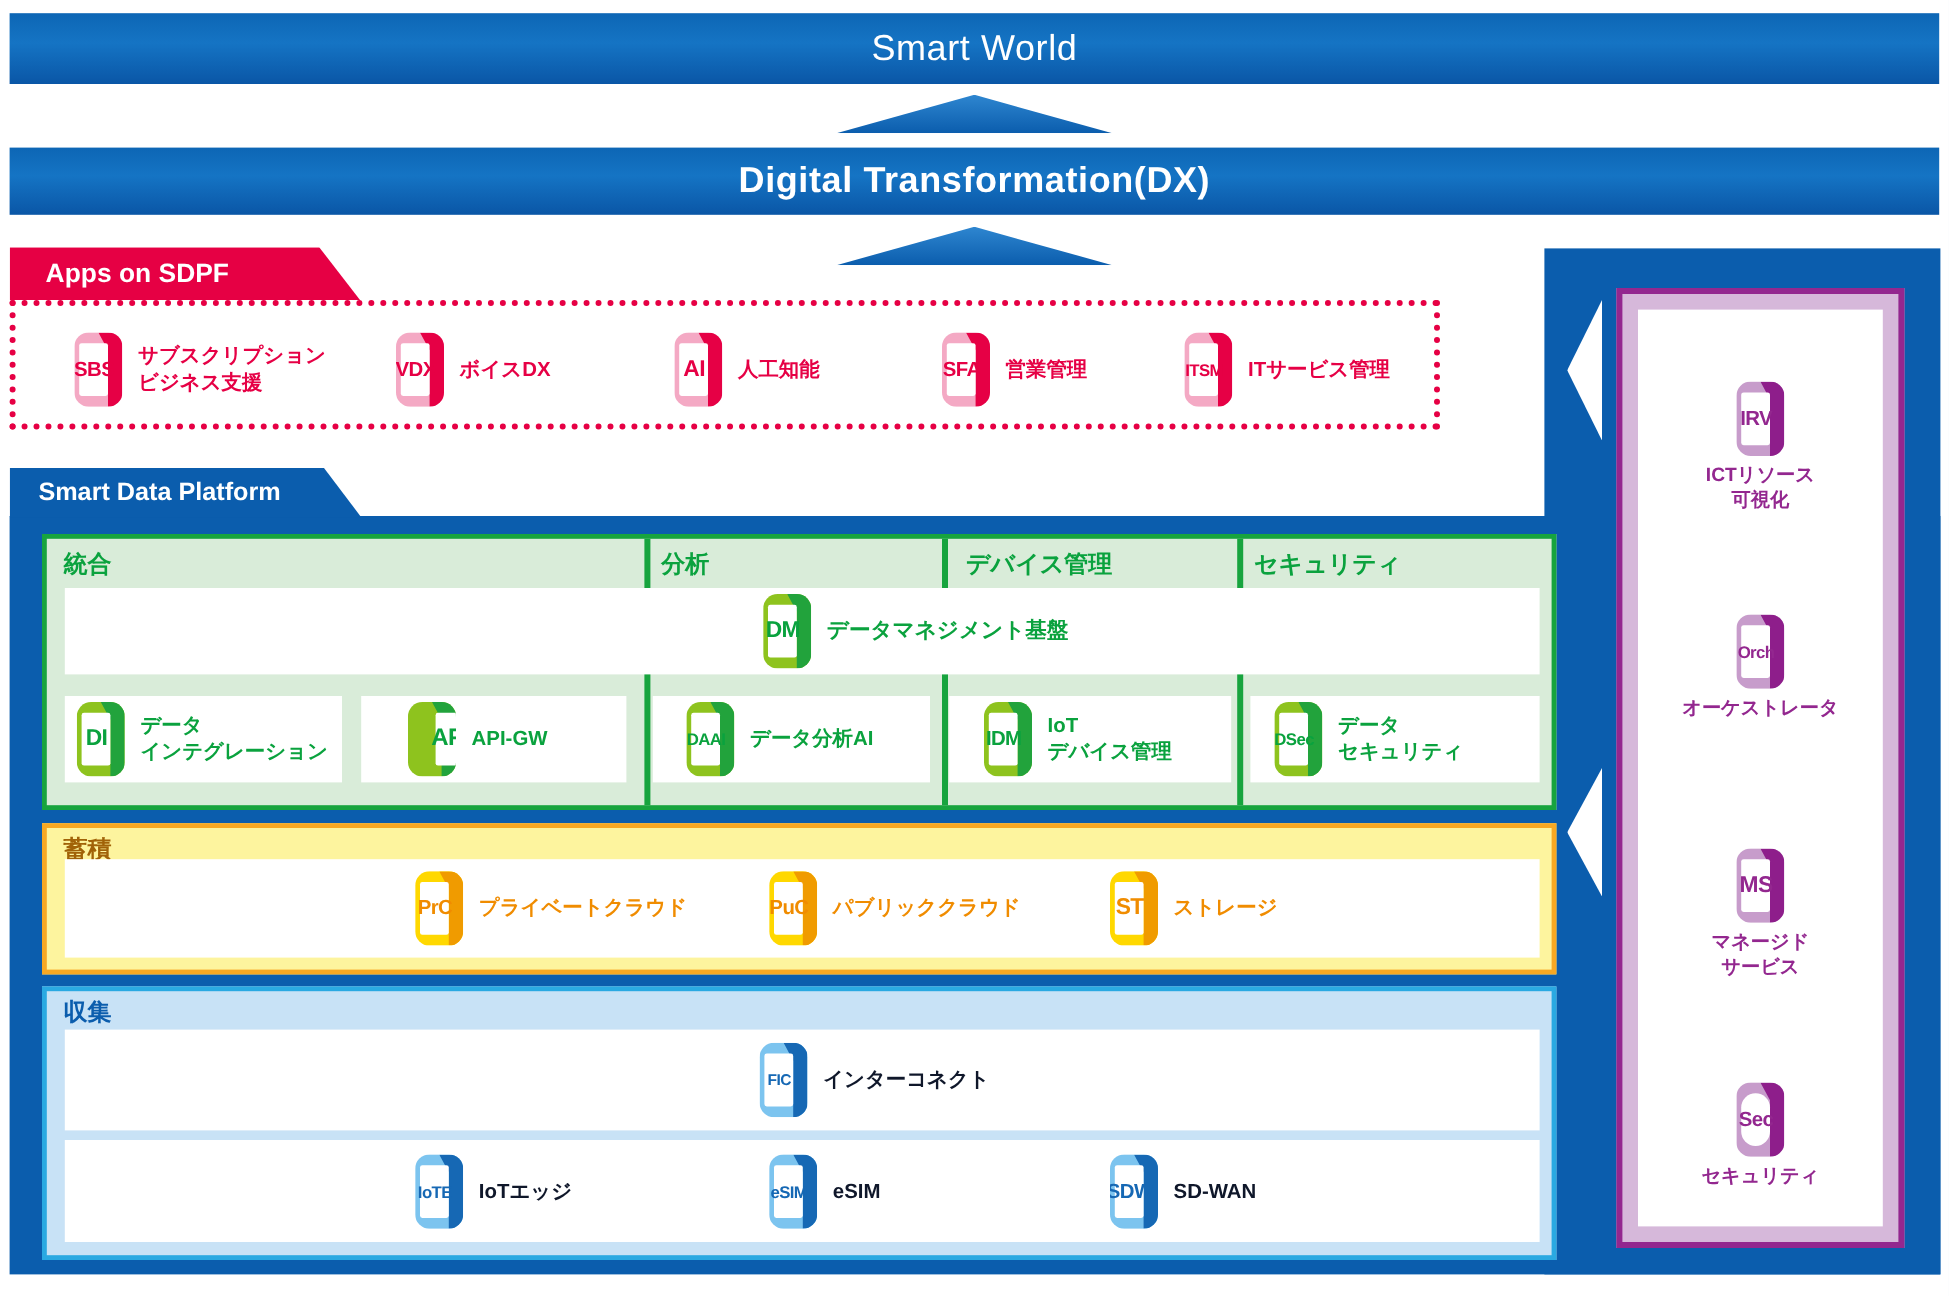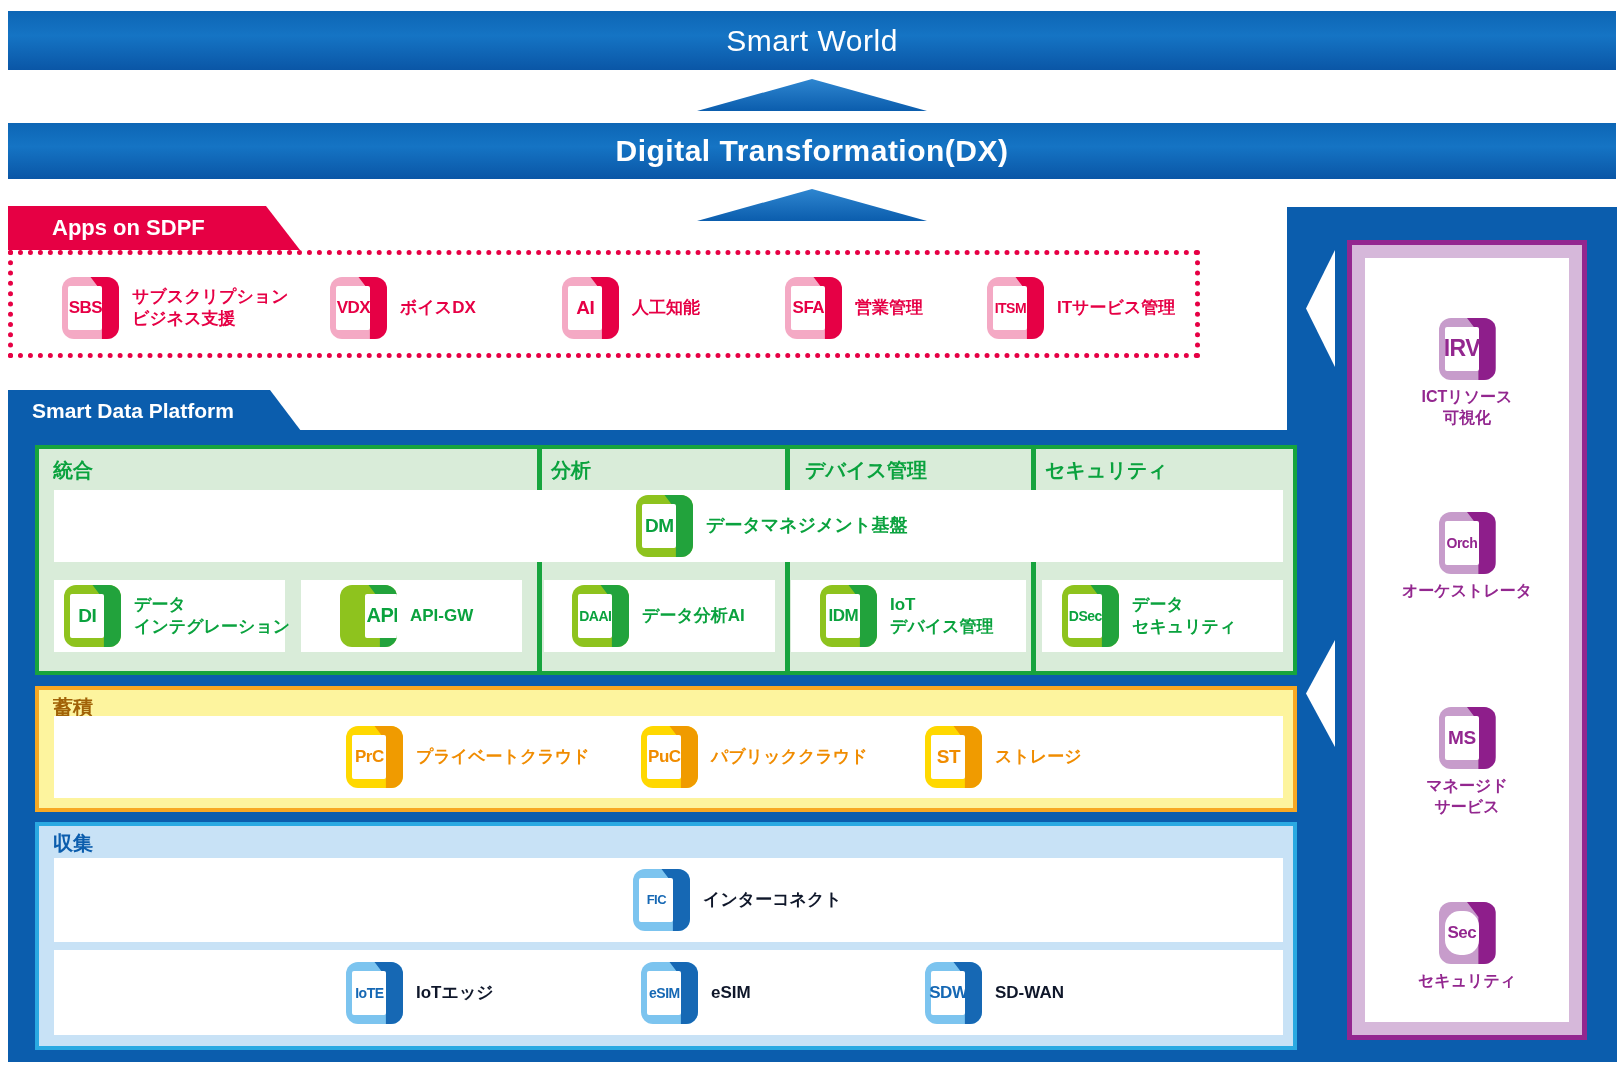--- a/index.html
+++ b/index.html
@@ -19,21 +19,21 @@
   .up-tri {
     position:absolute; clip-path:polygon(50% 0, 100% 100%, 0 100%);
     background:linear-gradient(180deg,#2e86d0,#0b5dad);
   }
 
   
   .tab {
     position:absolute; color:#fff; font-weight:700;
     display:flex; align-items:center;
   }
-  .tab-apps { background:#e60044; clip-path:polygon(0 0, 258px 0, 292px 100%, 0 100%); font-size:22px; padding-left:44px; }
+  .tab-apps { background:#e60044; clip-path:polygon(0 0, 258px 0, 292px 100%, 0 100%); font-size:22px; padding-left:30px; }
   .tab-sdp  { background:#0b5dad; clip-path:polygon(0 0, 262px 0, 293px 100%, 0 100%); font-size:21px; padding-left:24px; }
 
   
   .apps-box {
     position:absolute; box-sizing:border-box;
     border:5px dotted #e60044; background:#fff;
   }
 
   
   .bluefill { position:absolute; background:#0b5dad; }
@@ -49,21 +49,21 @@
   .sec-title { position:absolute; font-size:20px; font-weight:700; }
   .sep { position:absolute; width:5px; background:#17a43e; }
   .cell { position:absolute; background:#fff; }
 
   
   .chip { position:absolute; display:flex; align-items:flex-start; gap:13px; }
   .chip .label {
     font-weight:700; font-size:17px; line-height:1.3;
     white-space:pre-line; align-self:center;
   }
-  .badge { position:relative; width:40px; height:62px; border-radius:12px; overflow:hidden; flex:none;padding-left:17px; }
+  .badge { position:relative; width:40px; height:62px; border-radius:12px; overflow:hidden; flex:none; }
   .badge::before { content:""; position:absolute; inset:0; background:var(--lt); }
   .badge::after  { content:""; position:absolute; inset:0; background:var(--dk);
                    clip-path:polygon(50% 0, 100% 0, 100% 100%, 70% 100%, 70% 24%); }
   .badge b {
     position:absolute; left:11%; top:15%; width:60%; height:70%;
     background:#fff; z-index:2; border-radius:2px;
     display:flex; align-items:center; justify-content:center;
     font-weight:700; font-size:19px; color:var(--tx); letter-spacing:-0.5px;
   }
   .t-pink   { --lt:#f4a9c4; --dk:#e60045; --tx:#e60045; }
@@ -248,21 +248,21 @@
     <span class="badge">
         <b style="font-size: 17px;">SDW</b>
       </span>
     <span class="label">SD-WAN</span>
   </div>
 
   <div class="pbox" style="left:1347px; top:240px; width:240px; height:800px;">
     <div class="pbox-inner">
       <div class="pitem t-purple" style="top:60px;">
         <span class="badge">
-            <b style="font-size: 23px;">IRV</b>
+            <b style="font-size: 17px;">IRV</b>
           </span>
         <span class="plabel">ICTリソース
 可視化</span>
       </div>
       <div class="pitem t-purple" style="top:254px;">
         <span class="badge">
             <b style="font-size: 14px;">Orch</b>
           </span>
         <span class="plabel">オーケストレータ</span>
       </div>

